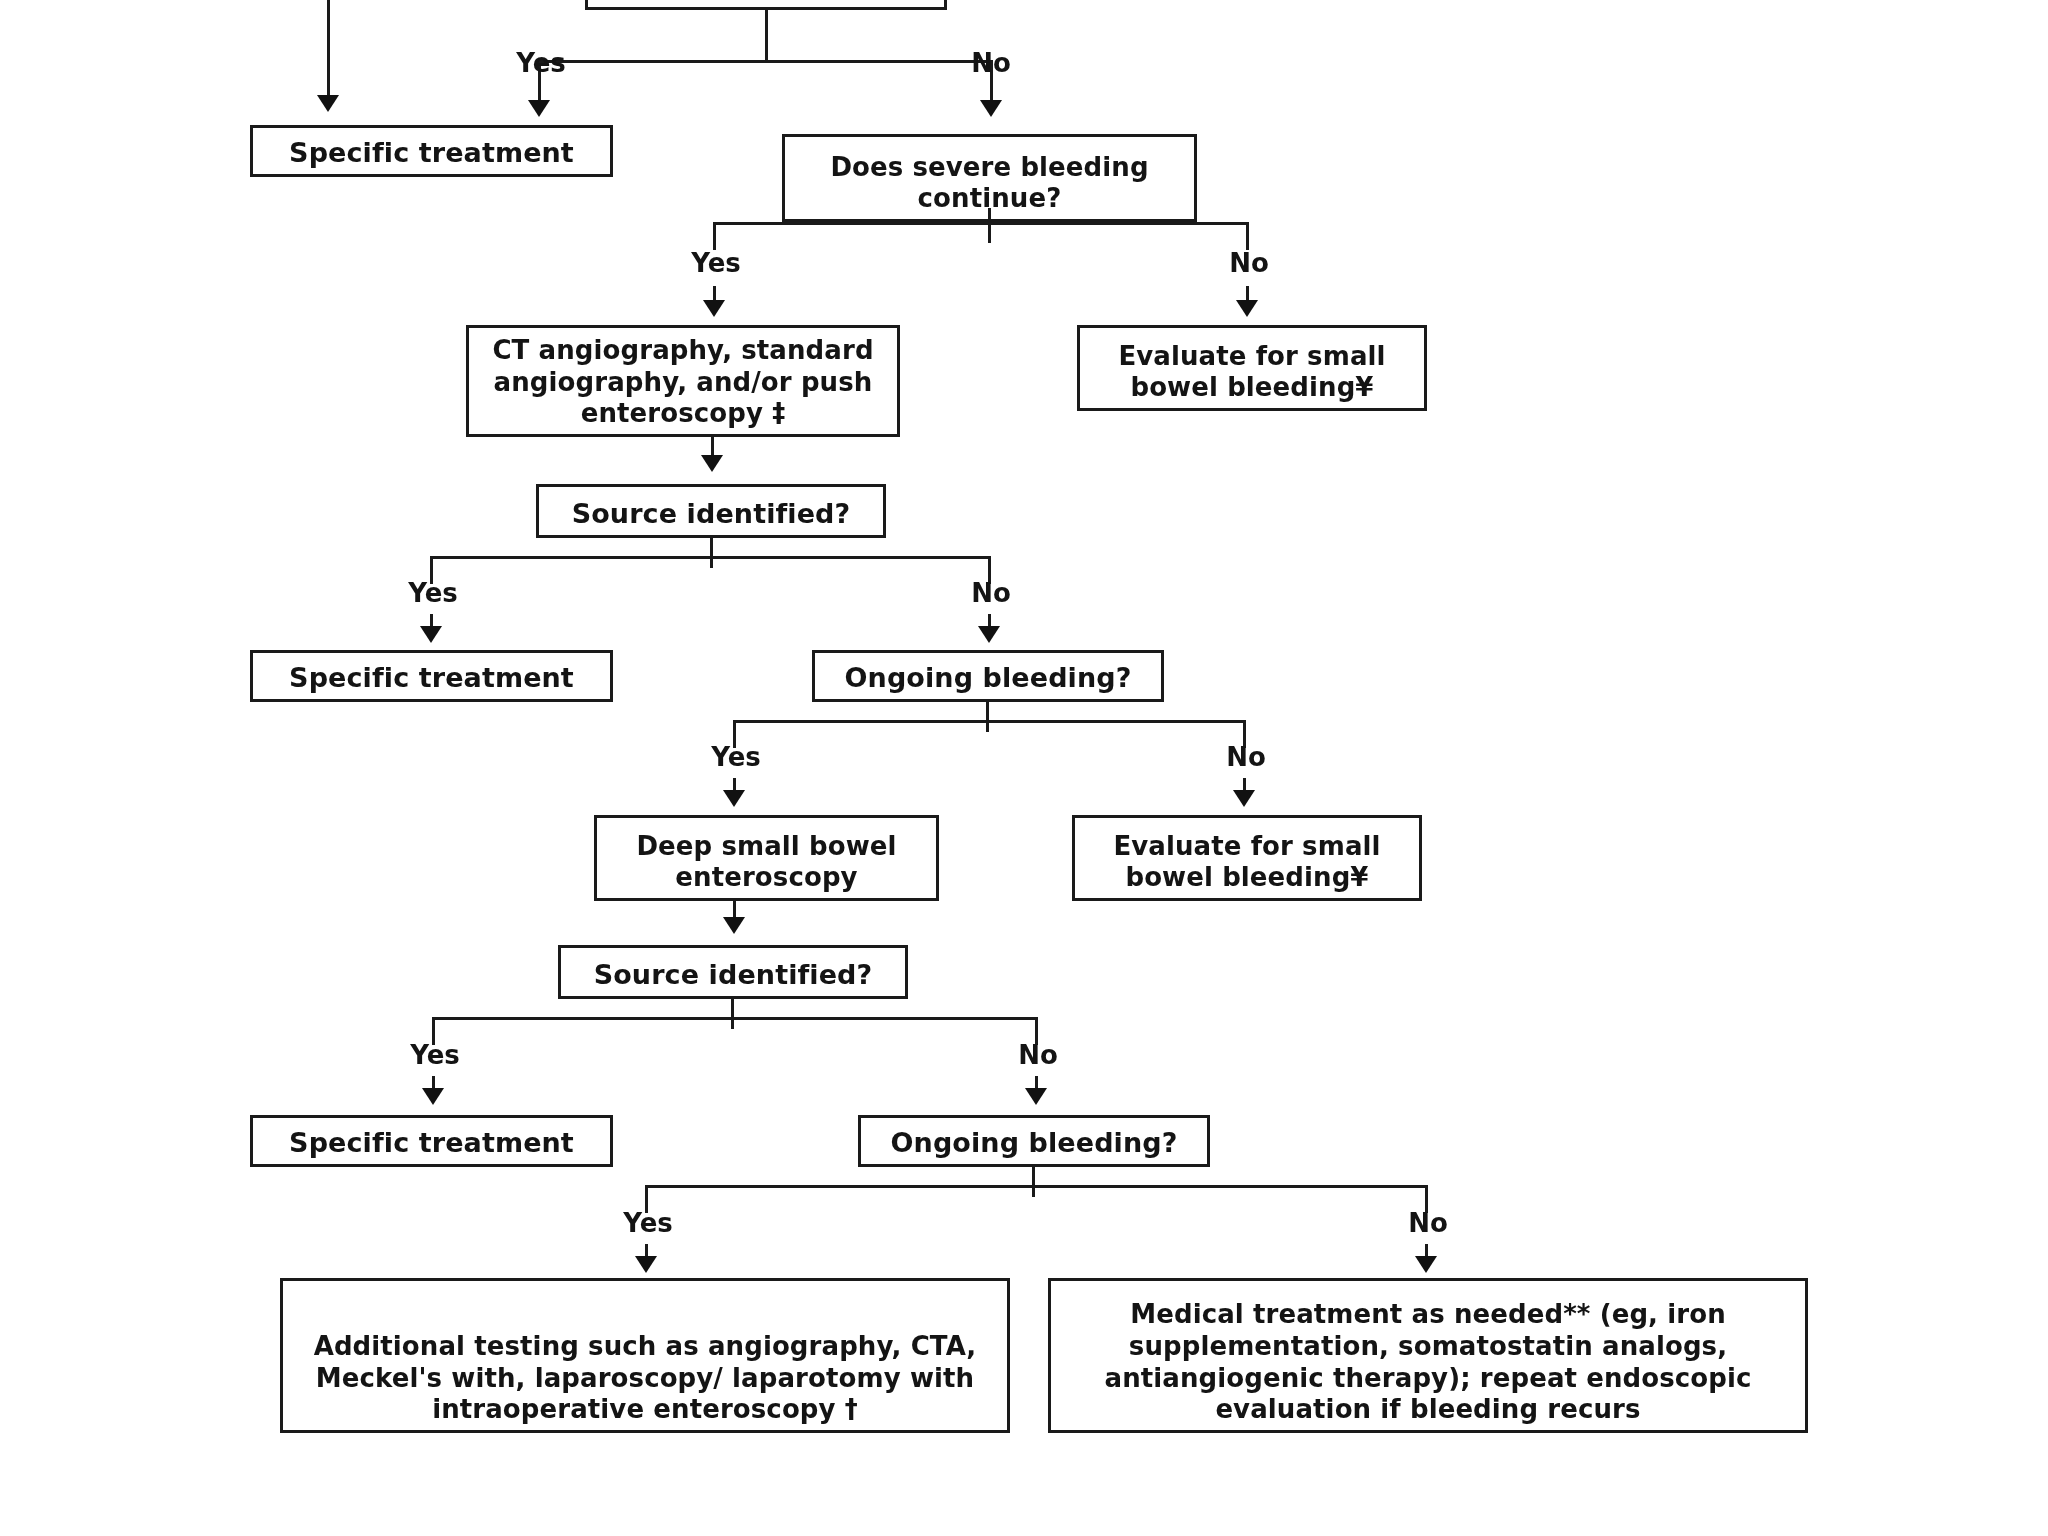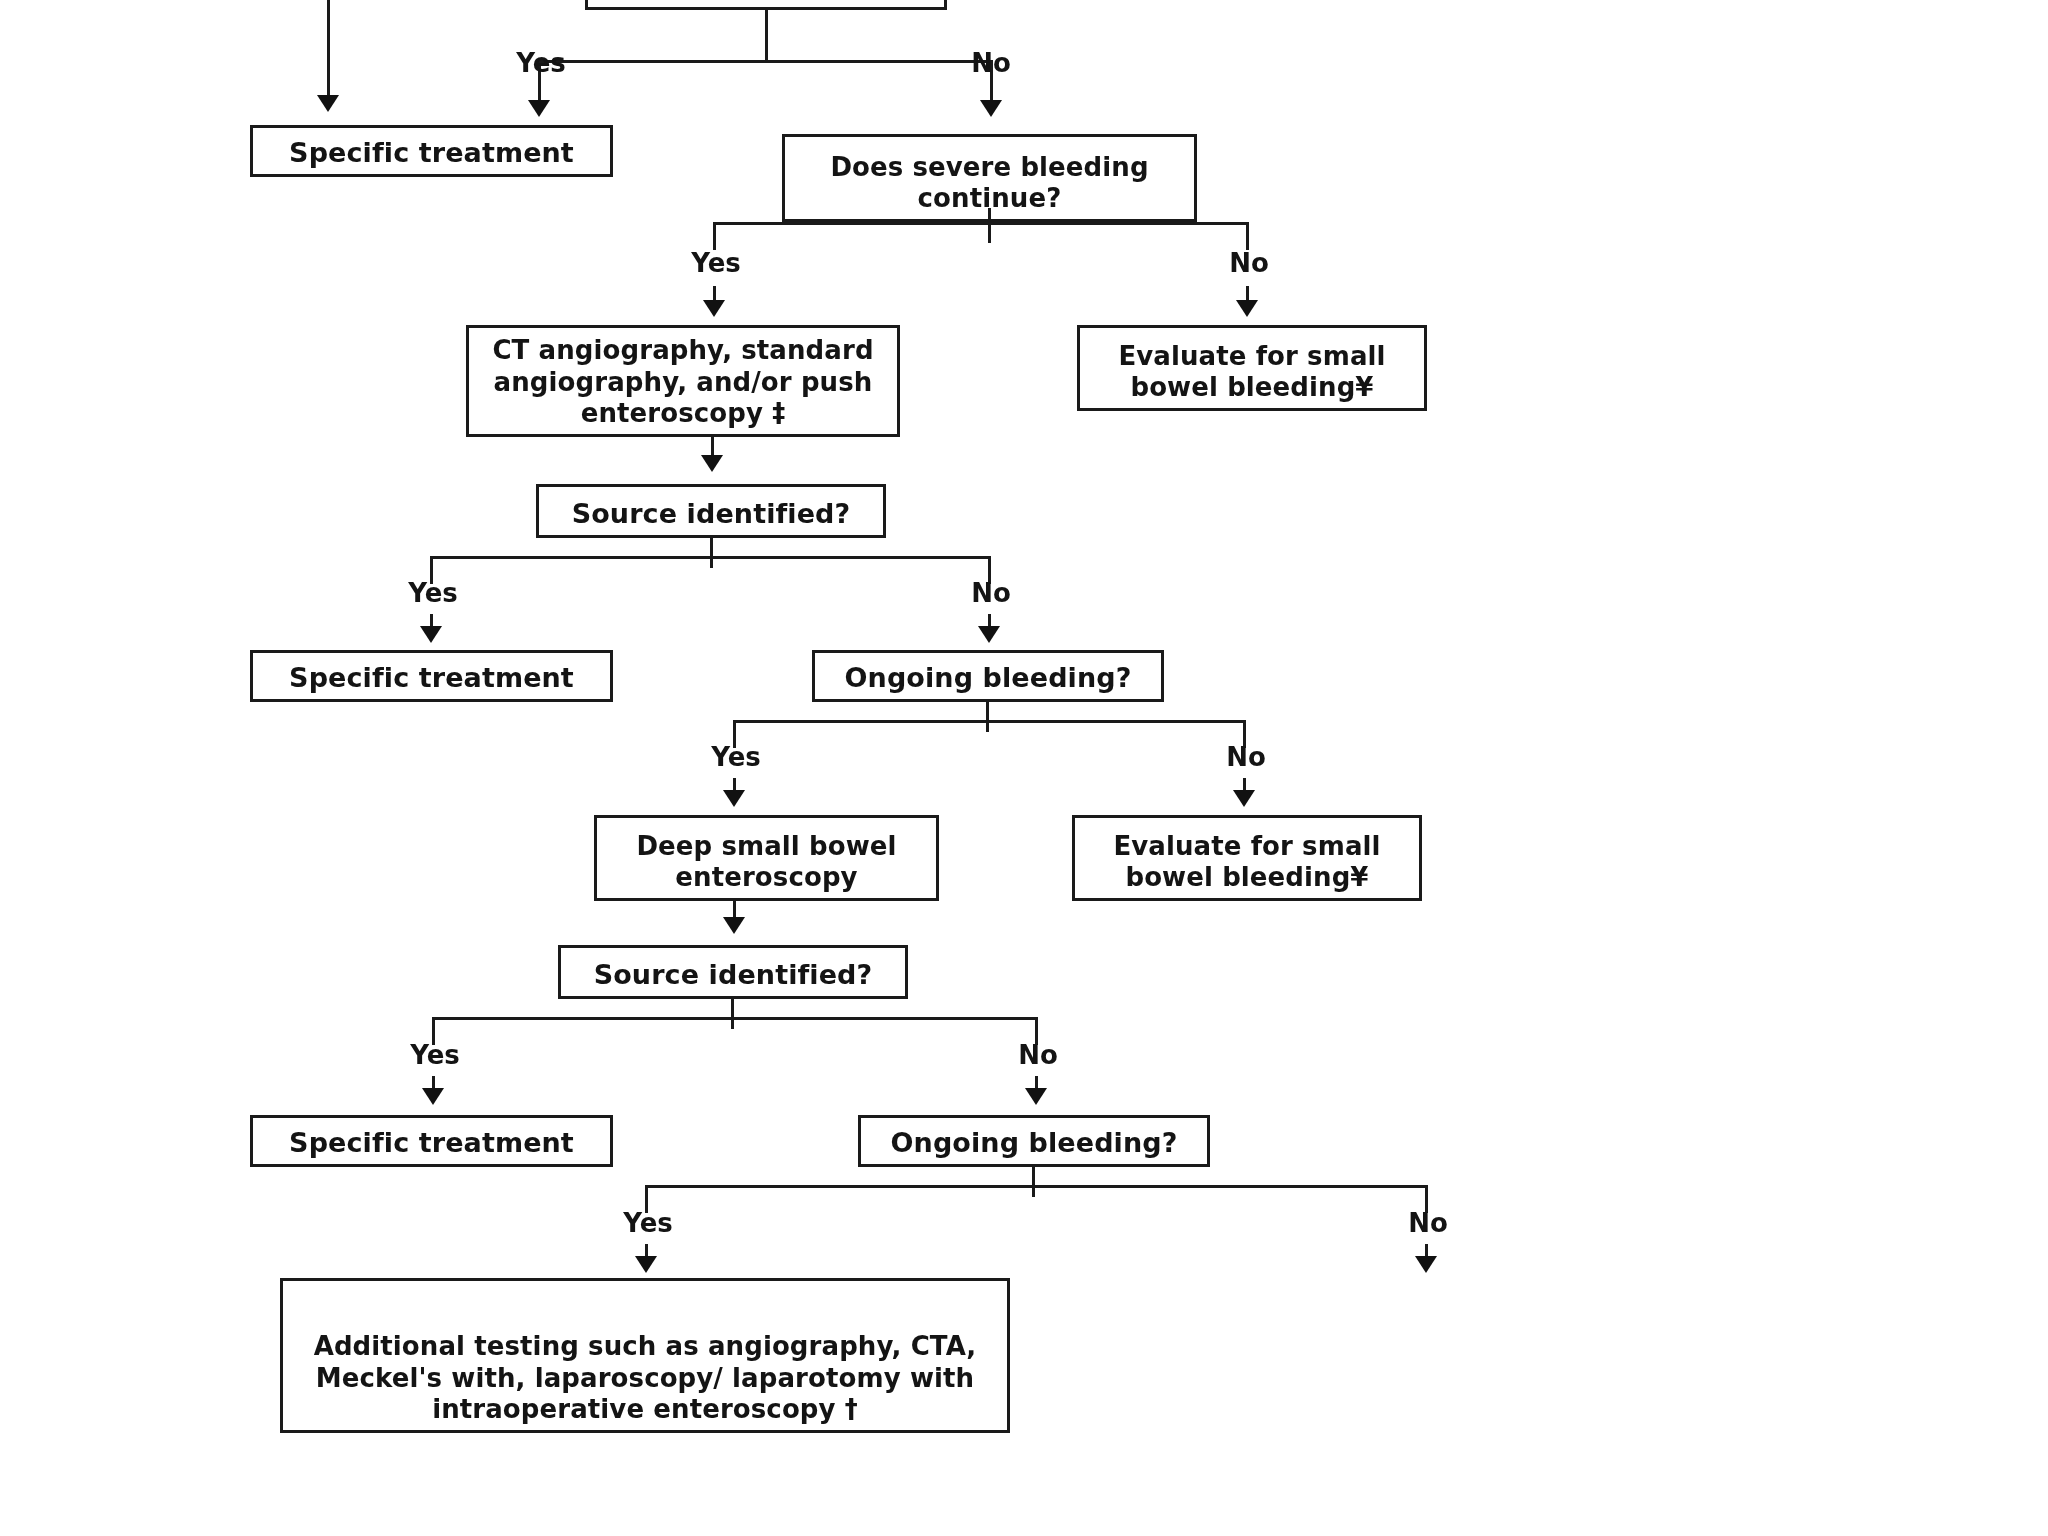--- a/index.html
+++ b/index.html
@@ -211,14 +211,17 @@
 
   <div class="vline" style="left:645px; top:1244px; height:18px;"></div>
   <div class="arrow" style="left:635px; top:1256px;"></div>
   <div class="vline" style="left:1425px; top:1244px; height:18px;"></div>
   <div class="arrow" style="left:1415px; top:1256px;"></div>
 
   <div class="node wide" style="left:280px; top:1278px; width:730px; height:155px;">
     <span class="txt">Additional testing such as angiography, CTA, Meckel's with, laparoscopy/ laparotomy with intraoperative enteroscopy †</span>
   </div>
 
+  <div class="node wide" style="left:1048px; top:1278px; width:760px; height:155px;">
+    <span class="txt">Medical treatment as needed** (eg, iron supplementation, somatostatin analogs, antiangiogenic therapy); repeat endoscopic evaluation if bleeding recurs</span>
+  </div>
 
 </div>
 
 </body></html>

